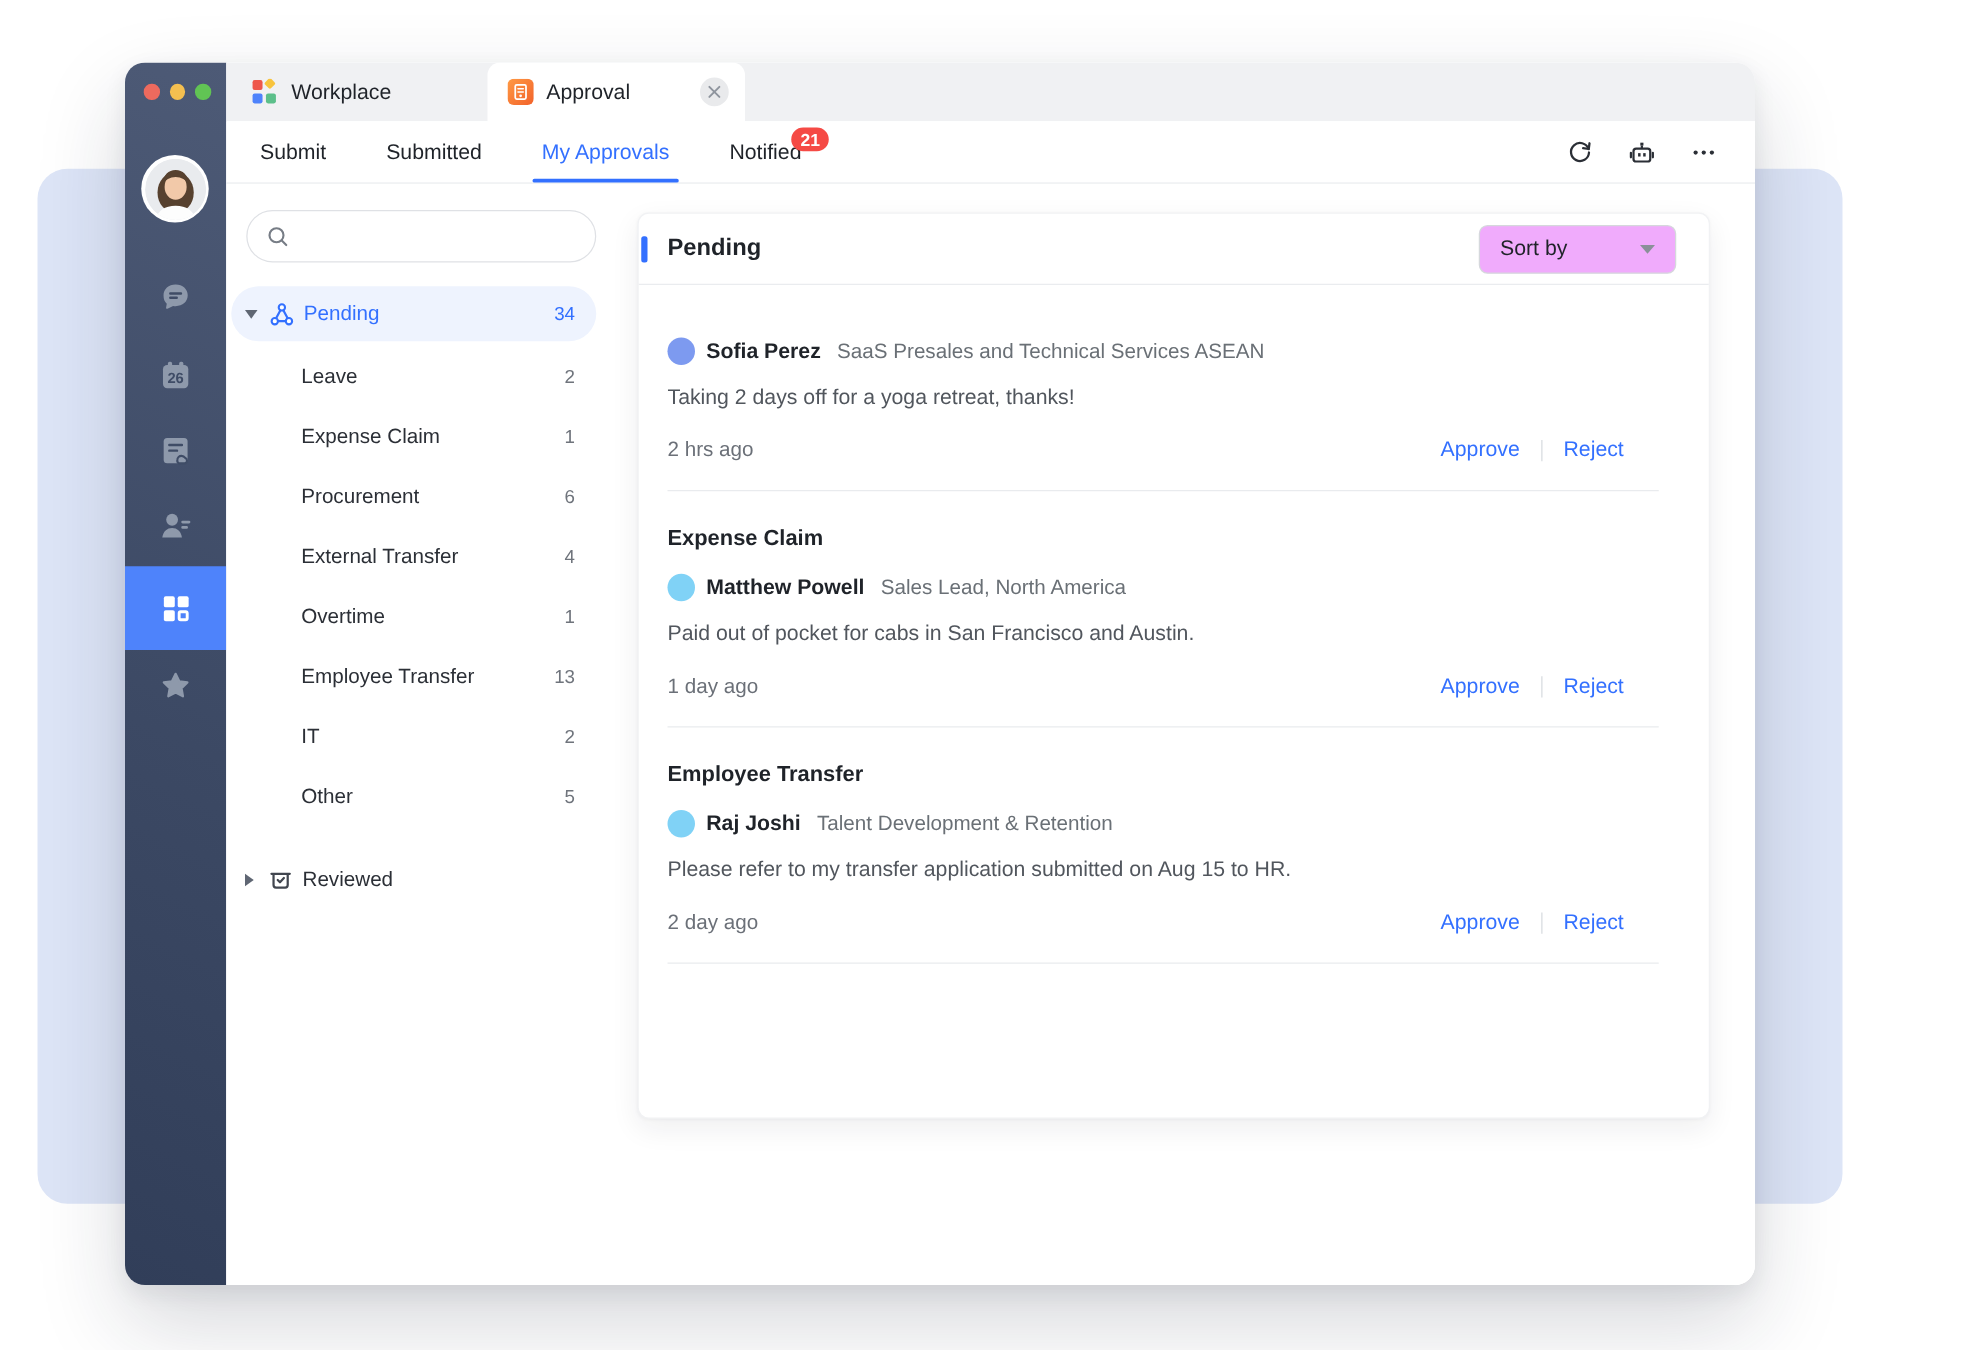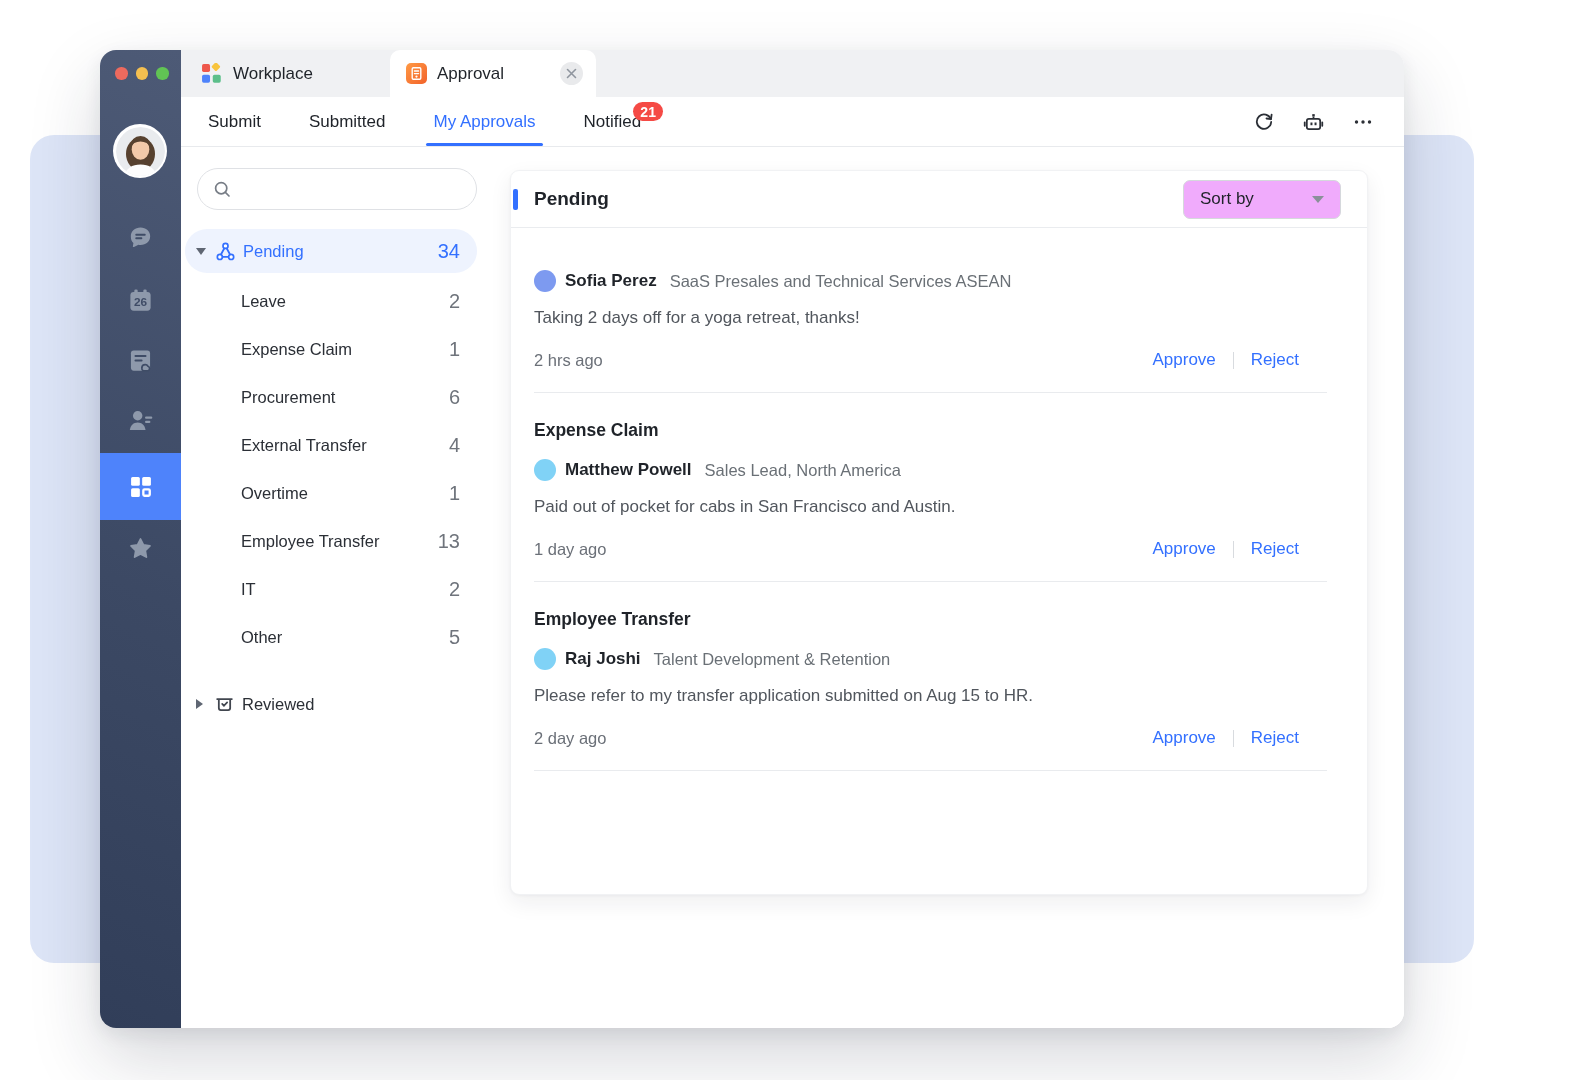--- a/index.html
+++ b/index.html
@@ -59,21 +59,21 @@
   .folder-list{position:absolute;left:4px;top:82px;width:292px;}
   .row{display:flex;align-items:center;cursor:pointer;}
   .row-pending{height:44px;border-radius:22px;background:#eef3fe;padding-left:11px;margin-bottom:4px;}
   .row-pending .f-label,.row-pending .f-count{color:var(--accent);}
   .row-cat{height:48px;padding-left:56px;}
   .row-reviewed{height:48px;margin-top:19px;padding-left:11px;}
   .caret-down{width:0;height:0;border-left:5.5px solid transparent;border-right:5.5px solid transparent;border-top:7px solid #5f6673;margin-right:9px;}
   .caret-right{width:0;height:0;border-top:5.5px solid transparent;border-bottom:5.5px solid transparent;border-left:7px solid #5f6673;margin-right:11px;}
   .f-icon{margin-right:7px;display:flex;}
   .f-label{font-size:16.5px;color:#2b2f36;}
-  .f-count{margin-left:auto;padding-right:17px;font-size:20px;color:#6f747c;}
+  .f-count{margin-left:auto;padding-right:17px;font-size:15px;color:#6f747c;}
 
   
   .main-area{position:absolute;left:315px;top:0;right:0;bottom:0;}
   .panel{position:absolute;left:14px;top:23px;width:858px;height:725px;background:#fff;border:1px solid #f1f2f4;border-radius:9px;
          box-shadow:0 1px 3px rgba(31,35,41,.04),0 8px 22px rgba(31,35,41,.07);}
   .panel-header{height:57px;border-bottom:1px solid #eaecef;display:flex;align-items:center;position:relative;}
   .accent-bar{position:absolute;left:2px;top:18px;width:5px;height:21px;background:var(--accent);border-radius:2px;}
   .panel-title{margin-left:23px;font-size:19px;font-weight:600;color:var(--txt);}
   .sort-btn{margin-left:auto;margin-right:26px;width:158px;height:39px;border:1px solid #d5d8dc;border-radius:7px;background:#f0abfc;
             display:flex;align-items:center;padding:0 16px;cursor:pointer;}

